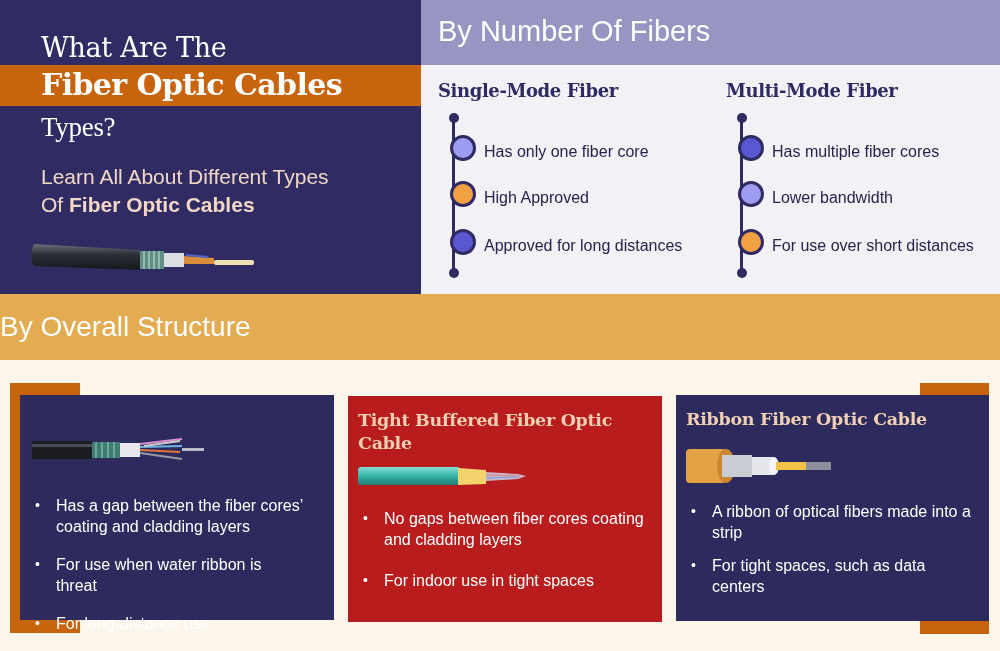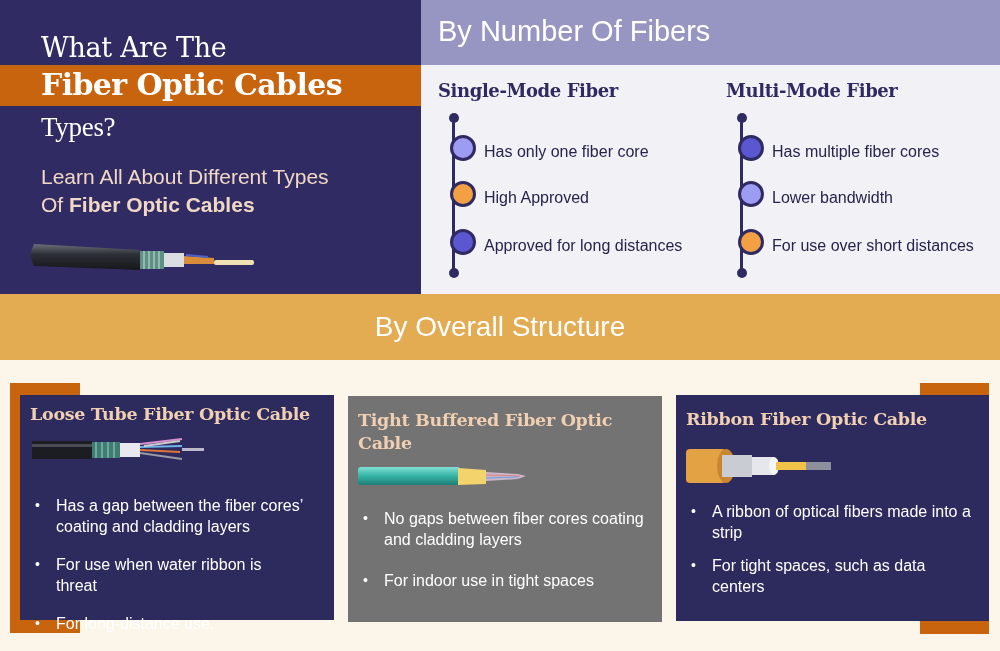--- a/index.html
+++ b/index.html
@@ -28,26 +28,26 @@
   .tl-line { position: absolute; left: 14px; top: 0; width: 3px; height: 158px; background: #2f2b62; }
   .tl-dot { position: absolute; left: 10.5px; width: 10px; height: 10px; border-radius: 50%; background: #2f2b62; }
   .tl-dot.top { top: -3px; }
   .tl-dot.bot { top: 152px; }
   .tl-item { position: absolute; left: 12px; display: flex; align-items: flex-end; height: 26px; }
   .tl-circle { width: 26px; height: 26px; border-radius: 50%; border: 3px solid #2f2b62; flex: none; }
   .tl-text { margin-left: 8px; font-size: 16px; color: #26244d; white-space: nowrap; }
 
   
   .structure-band { position: absolute; left: 0; top: 294px; width: 1000px; height: 66px; background: #e3ab52; }
-  .structure-title { position: absolute; left: 0; top: 311px; width: 1000px; text-align: center; font-size: 28px; color: #ffffff; }
+  .structure-title { position: absolute; left: 0; top: 311px; width: 1000px; font-size: 28px; color: #ffffff; }
 
   
   .accent { position: absolute; background: #c8640e; }
   .card { position: absolute; background: #2d2a5e; }
-  .card.mid { background: #737373; }
+  .card.mid { background: #b91c1c; }
   .card-title { position: absolute; font-family: "DejaVu Serif", serif; font-weight: bold; font-size: 17.5px; color: #f0cfb3; line-height: 23px; letter-spacing: -0.3px; }
   .card-img { position: absolute; }
   .bullets { position: absolute; list-style: none; }
   .bullets li { position: relative; padding-left: 24px; font-size: 16px; line-height: 21px; color: #ffffff; }
   .bullets li::before { content: "•"; position: absolute; left: 3px; top: 0; color: #ffffff; font-size: 14px; }
 </style>
 </head>
 <body>
 
 <section class="hero">
@@ -127,21 +127,20 @@
       </div>
     </div>
   </div>
 </section>
 
 <div class="structure-band"></div>
 <div class="structure-title">By Overall Structure</div>
 
 <div class="accent" style="left:10px; top:383px; width:70px; height:250px;"></div>
 <section class="card" style="left:20px; top:395px; width:314px; height:225px;">
-  <div class="card-title" style="left:10px; top:8px; white-space:nowrap;">Loose Tube Fiber Optic Cable</div>
   <svg class="card-img" style="left:12px; top:40px;" width="175" height="30" viewBox="0 0 175 30">
     <rect x="0" y="6" width="60" height="18" fill="#1c1d22"></rect>
     <rect x="0" y="9" width="60" height="3" fill="#4a4c55"></rect>
     <rect x="60" y="7" width="28" height="16" fill="#3f7d72"></rect>
     <g stroke="#9fd3c6" stroke-width="1">
         <line x1="64" y1="7" x2="64" y2="23"></line>
         <line x1="70" y1="7" x2="70" y2="23"></line>
         <line x1="76" y1="7" x2="76" y2="23"></line>
         <line x1="82" y1="7" x2="82" y2="23"></line>
       </g>

